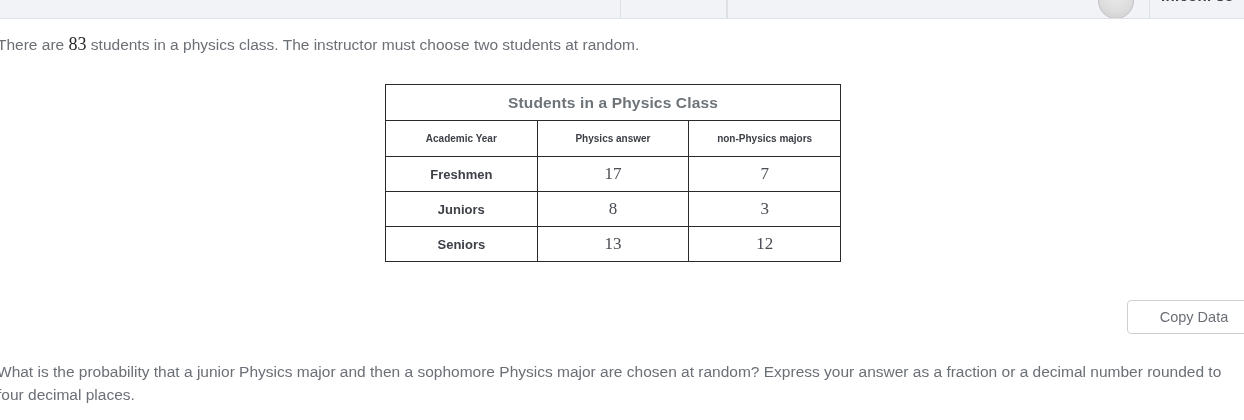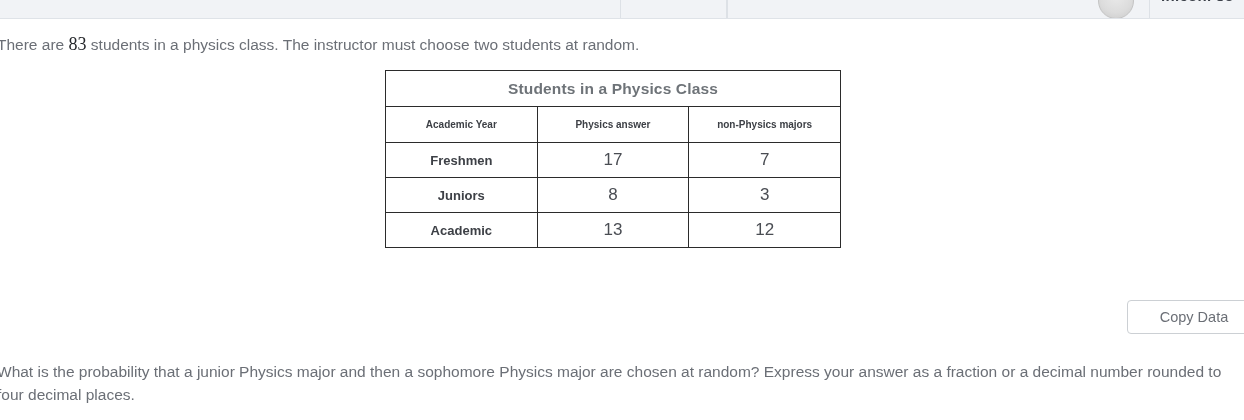--- a/index.html
+++ b/index.html
@@ -92,21 +92,21 @@
     font-family: "Liberation Serif", serif;
     font-size: 18px;
     color: #26282c;
     text-align: right;
   }
 
   
   .data-table {
     position: absolute;
     left: 385px;
-    top: 70px;
+    top: 84px;
     width: 456px;
     border-collapse: collapse;
     table-layout: fixed;
     border-radius: 19px;
   }
   .data-table td, .data-table th {
     border: 1px solid #2b2b2b;
     padding: 0;
     text-align: center;
     vertical-align: middle;
@@ -126,21 +126,21 @@
   }
   .tbl-body td {
     height: 34px;
   }
   .row-label {
     font-size: 13px;
     font-weight: bold;
     color: #3d4046;
   }
   .num-cell {
-    font-family: Liberation Sans, sans-serif;
+    font-family: Liberation Serif, serif;
     font-size: 17px;
     color: #4a4d53;
     margin-left: 8px;
   }
   .col-a { width: 141px; }
   .col-b { width: 140px; }
   .col-c { width: 175px; }
 
   
   .copy-data-btn {
@@ -207,21 +207,21 @@
       <td class="row-label">Freshmen</td>
       <td class="num-cell">17</td>
       <td class="num-cell">7</td>
     </tr>
     <tr class="tbl-body">
       <td class="row-label">Juniors</td>
       <td class="num-cell">8</td>
       <td class="num-cell">3</td>
     </tr>
     <tr class="tbl-body">
-      <td class="row-label">Academic</td>
+      <td class="row-label">Seniors</td>
       <td class="num-cell">13</td>
       <td class="num-cell">12</td>
     </tr>
   </tbody>
     </table>
 
   <button class="copy-data-btn">Copy Data</button>
 
   <div class="question">What is the probability that a junior Physics major and then a sophomore Physics major are chosen at random? Express your answer as a fraction or a decimal number rounded to four decimal places.</div>
 

